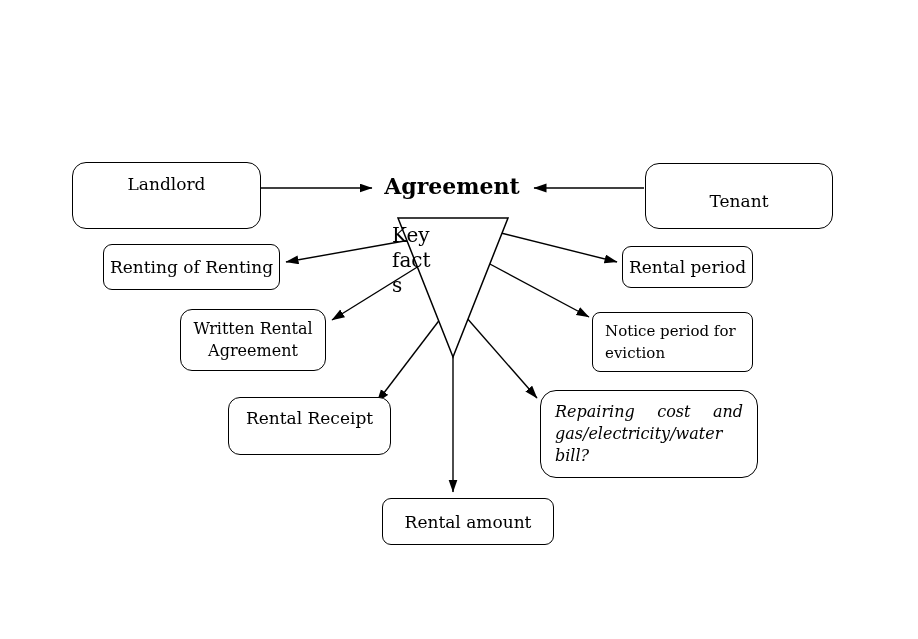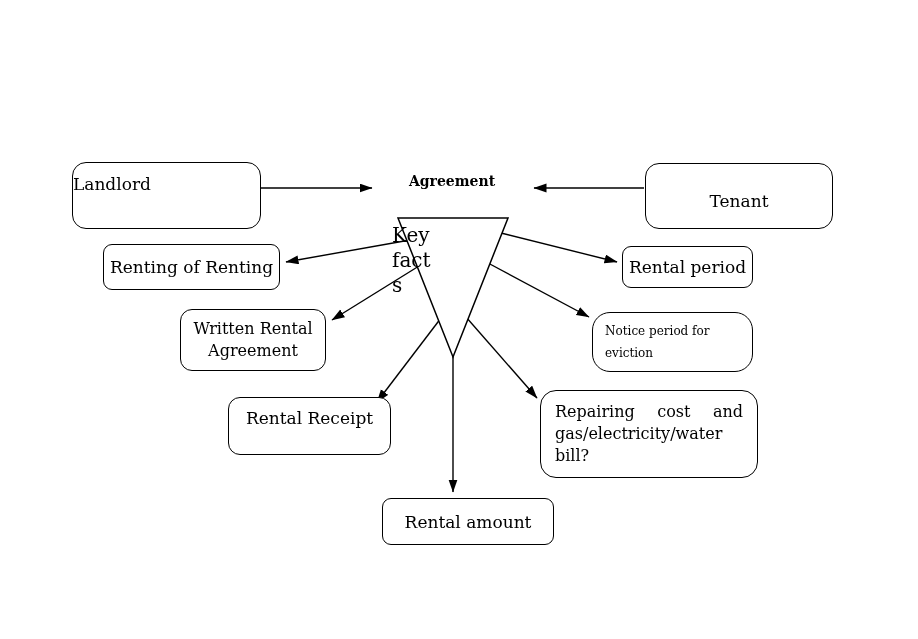--- a/index.html
+++ b/index.html
@@ -22,34 +22,34 @@
     box-sizing: border-box;
     border: 1.6px solid #000000;
     background: #ffffff;
     display: flex;
     font-size: 17px;
     line-height: 22px;
   }
   .node-landlord {
     left: 72px; top: 162px; width: 189px; height: 67px;
     border-radius: 14px;
-    justify-content: flex-start; align-items: flex-start;
+    justify-content: center; align-items: flex-start;
     padding-top: 10px;
   }
   .node-tenant {
     left: 645px; top: 163px; width: 188px; height: 66px;
     border-radius: 14px;
     justify-content: center; align-items: center;
     padding-top: 10px;
   }
   .agreement-label {
     position: absolute;
     left: 377px; top: 173px; width: 150px;
     text-align: center;
-    font-size: 14px;
+    font-size: 22px;
     font-weight: bold;
   }
   .keyfacts-label {
     position: absolute;
     left: 392px; top: 223px; width: 90px;
     font-size: 20px;
     line-height: 25px;
   }
   .node-purpose {
     left: 103px; top: 244px; width: 177px; height: 46px;
@@ -75,31 +75,32 @@
     border-radius: 9px;
     justify-content: center; align-items: center;
   }
   .node-period {
     left: 622px; top: 246px; width: 131px; height: 42px;
     border-radius: 9px;
     justify-content: center; align-items: center;
   }
   .node-notice {
     left: 592px; top: 312px; width: 161px; height: 60px;
-    border-radius: 18px;
+    border-radius: 8px;
     justify-content: flex-start; align-items: center;
-    font-size: 12px;
+    font-size: 15px;
     padding: 0 11px 0 12px;
   }
   .node-repair {
     left: 540px; top: 390px; width: 218px; height: 88px;
     border-radius: 16px;
     justify-content: flex-start; align-items: center;
     font-size: 16px;
     padding: 7px 14px;
+    font-style: italic;
   }
   .node-repair .just {
     text-align: justify;
     width: 190px;
     line-height: 22px;
   }
 </style>
 </head>
 <body>
 

